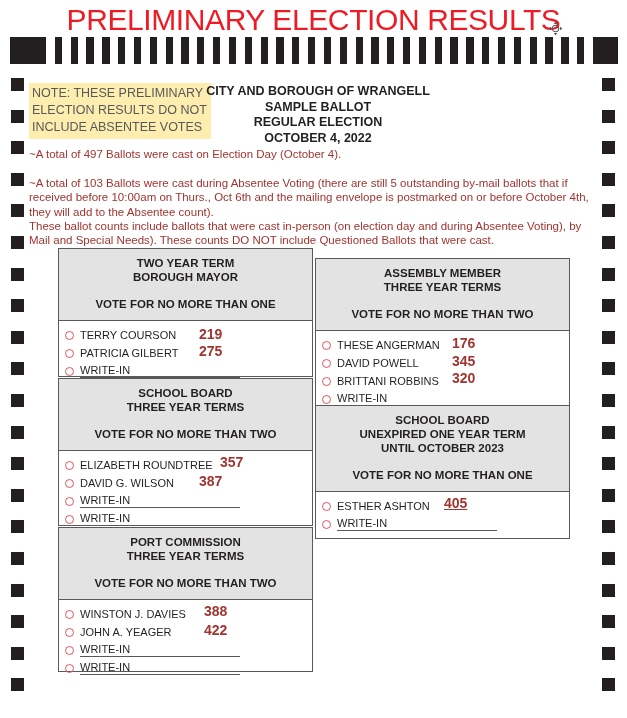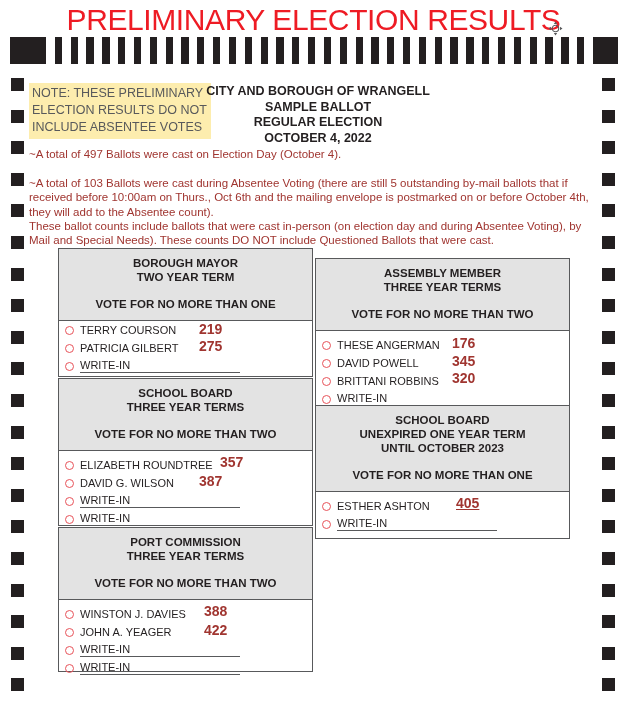--- a/index.html
+++ b/index.html
@@ -259,26 +259,26 @@
   <div>REGULAR ELECTION</div>
   <div>OCTOBER 4, 2022</div>
 </div>
 
 <div class="expl" id="expl-1">~A total of 497 Ballots were cast on Election Day (October 4).</div>
 <div class="expl" id="expl-2">~A total of 103 Ballots were cast during Absentee Voting (there are still 5 outstanding by-mail ballots that if received before 10:00am on Thurs., Oct 6th and the mailing envelope is postmarked on or before October 4th, they will add to the Absentee count).</div>
 <div class="expl" id="expl-3">These ballot counts include ballots that were cast in-person (on election day and during Absentee Voting), by Mail and Special Needs). These counts DO NOT include Questioned Ballots that were cast.</div>
 
 <div class="contest" style="left:58px; top:248px; width:255px; height:129px;">
   <div class="contest-head">
+    <span class="office">TWO YEAR TERM</span>
     <span class="office">BOROUGH MAYOR</span>
-    <span class="office">TWO YEAR TERM</span>
     <span class="instr">VOTE FOR NO MORE THAN ONE</span>
   </div>
   <div class="options">
-    <div class="opt-row" style="">
+    <div class="opt-row" style="margin-top:5px;">
       <span class="oval"></span>
       <span class="cand-name">TERRY COURSON</span>
       <span class="votes" style="left:140px; top:0px;">219</span>
     </div>
     <div class="opt-row">
       <span class="oval"></span>
       <span class="cand-name">PATRICIA GILBERT</span>
       <span class="votes" style="left:140px; top:-1px;">275</span>
     </div>
     <div class="opt-row writein-row">
@@ -353,21 +353,21 @@
   <div class="contest-head">
     <span class="office">SCHOOL BOARD</span>
     <span class="office">UNEXPIRED ONE YEAR TERM</span>
     <span class="office">UNTIL OCTOBER 2023</span>
     <span class="instr">VOTE FOR NO MORE THAN ONE</span>
   </div>
   <div class="options">
     <div class="opt-row" style="margin-top:5px;">
       <span class="oval"></span>
       <span class="cand-name">ESTHER ASHTON</span>
-      <span class="votes" style="left:140px; top:-2px;text-decoration:underline;">405</span>
+      <span class="votes" style="left:128px; top:-2px;text-decoration:underline;">405</span>
     </div>
     <div class="opt-row writein-row">
       <span class="oval"></span>
       <span class="cand-name">WRITE-IN</span>
     </div>
   </div>
 </div>
 
 <div class="contest" style="left:58px; top:527px; width:255px; height:145px;">
   <div class="contest-head">

